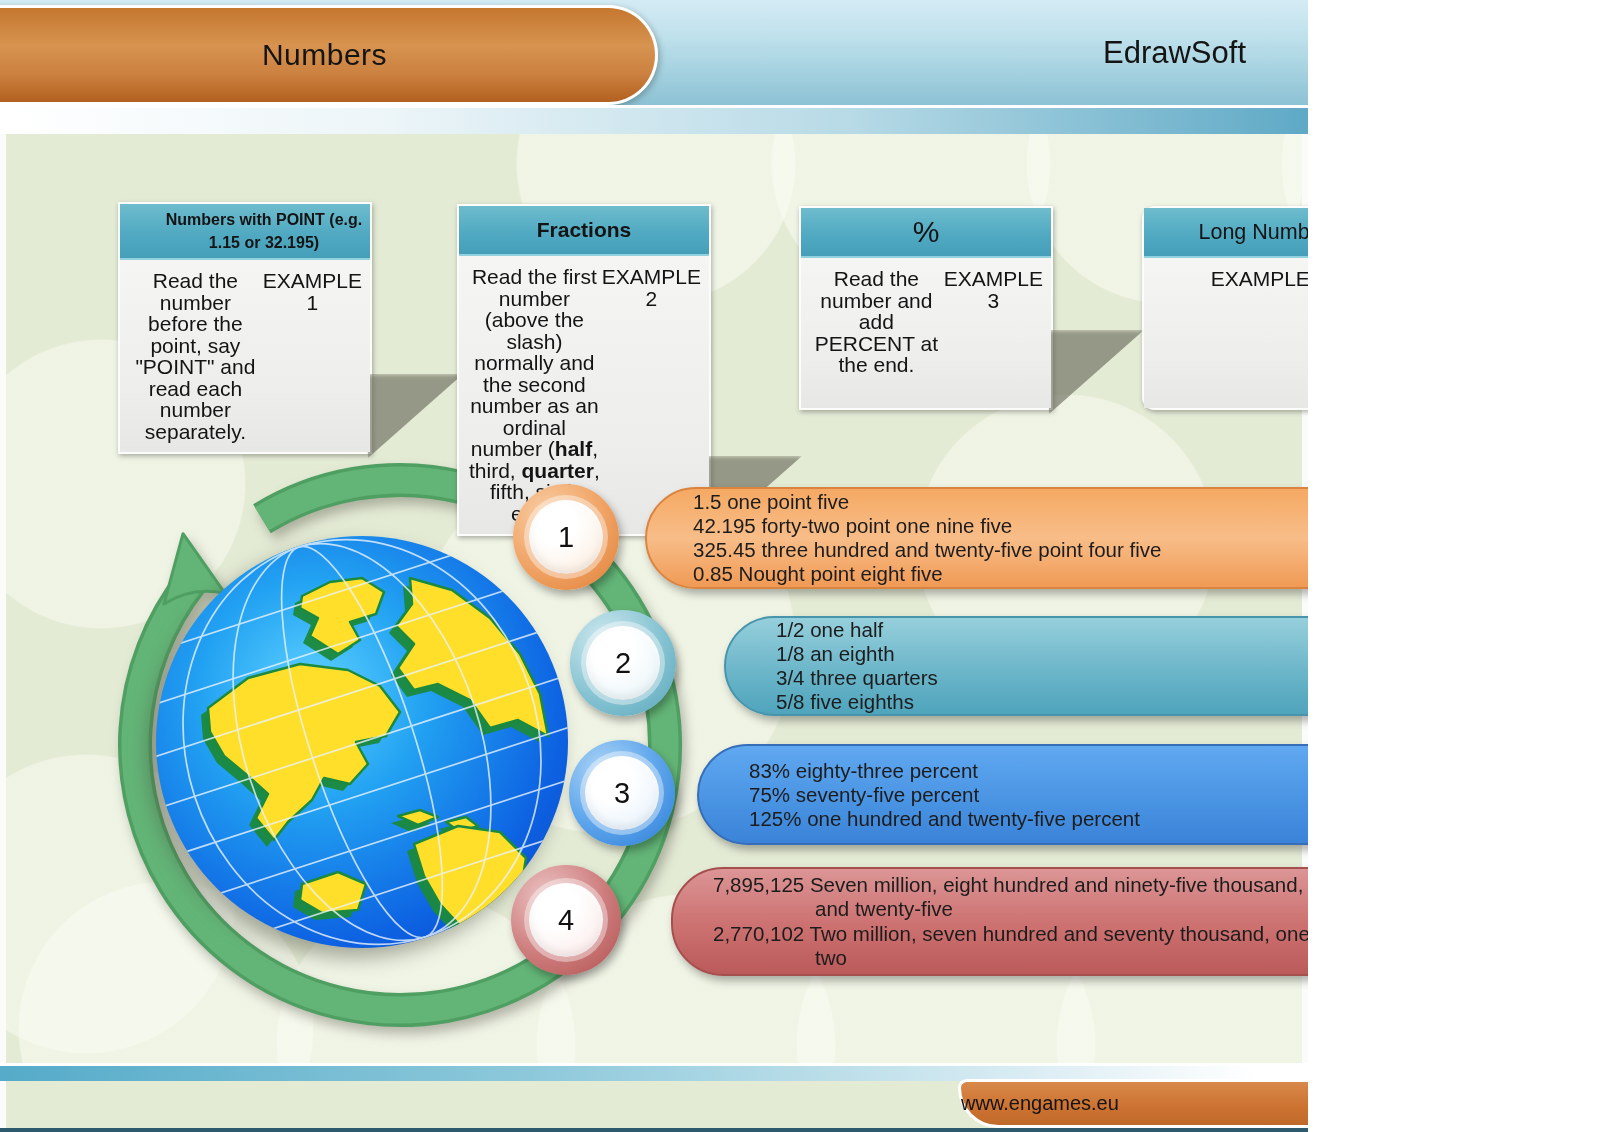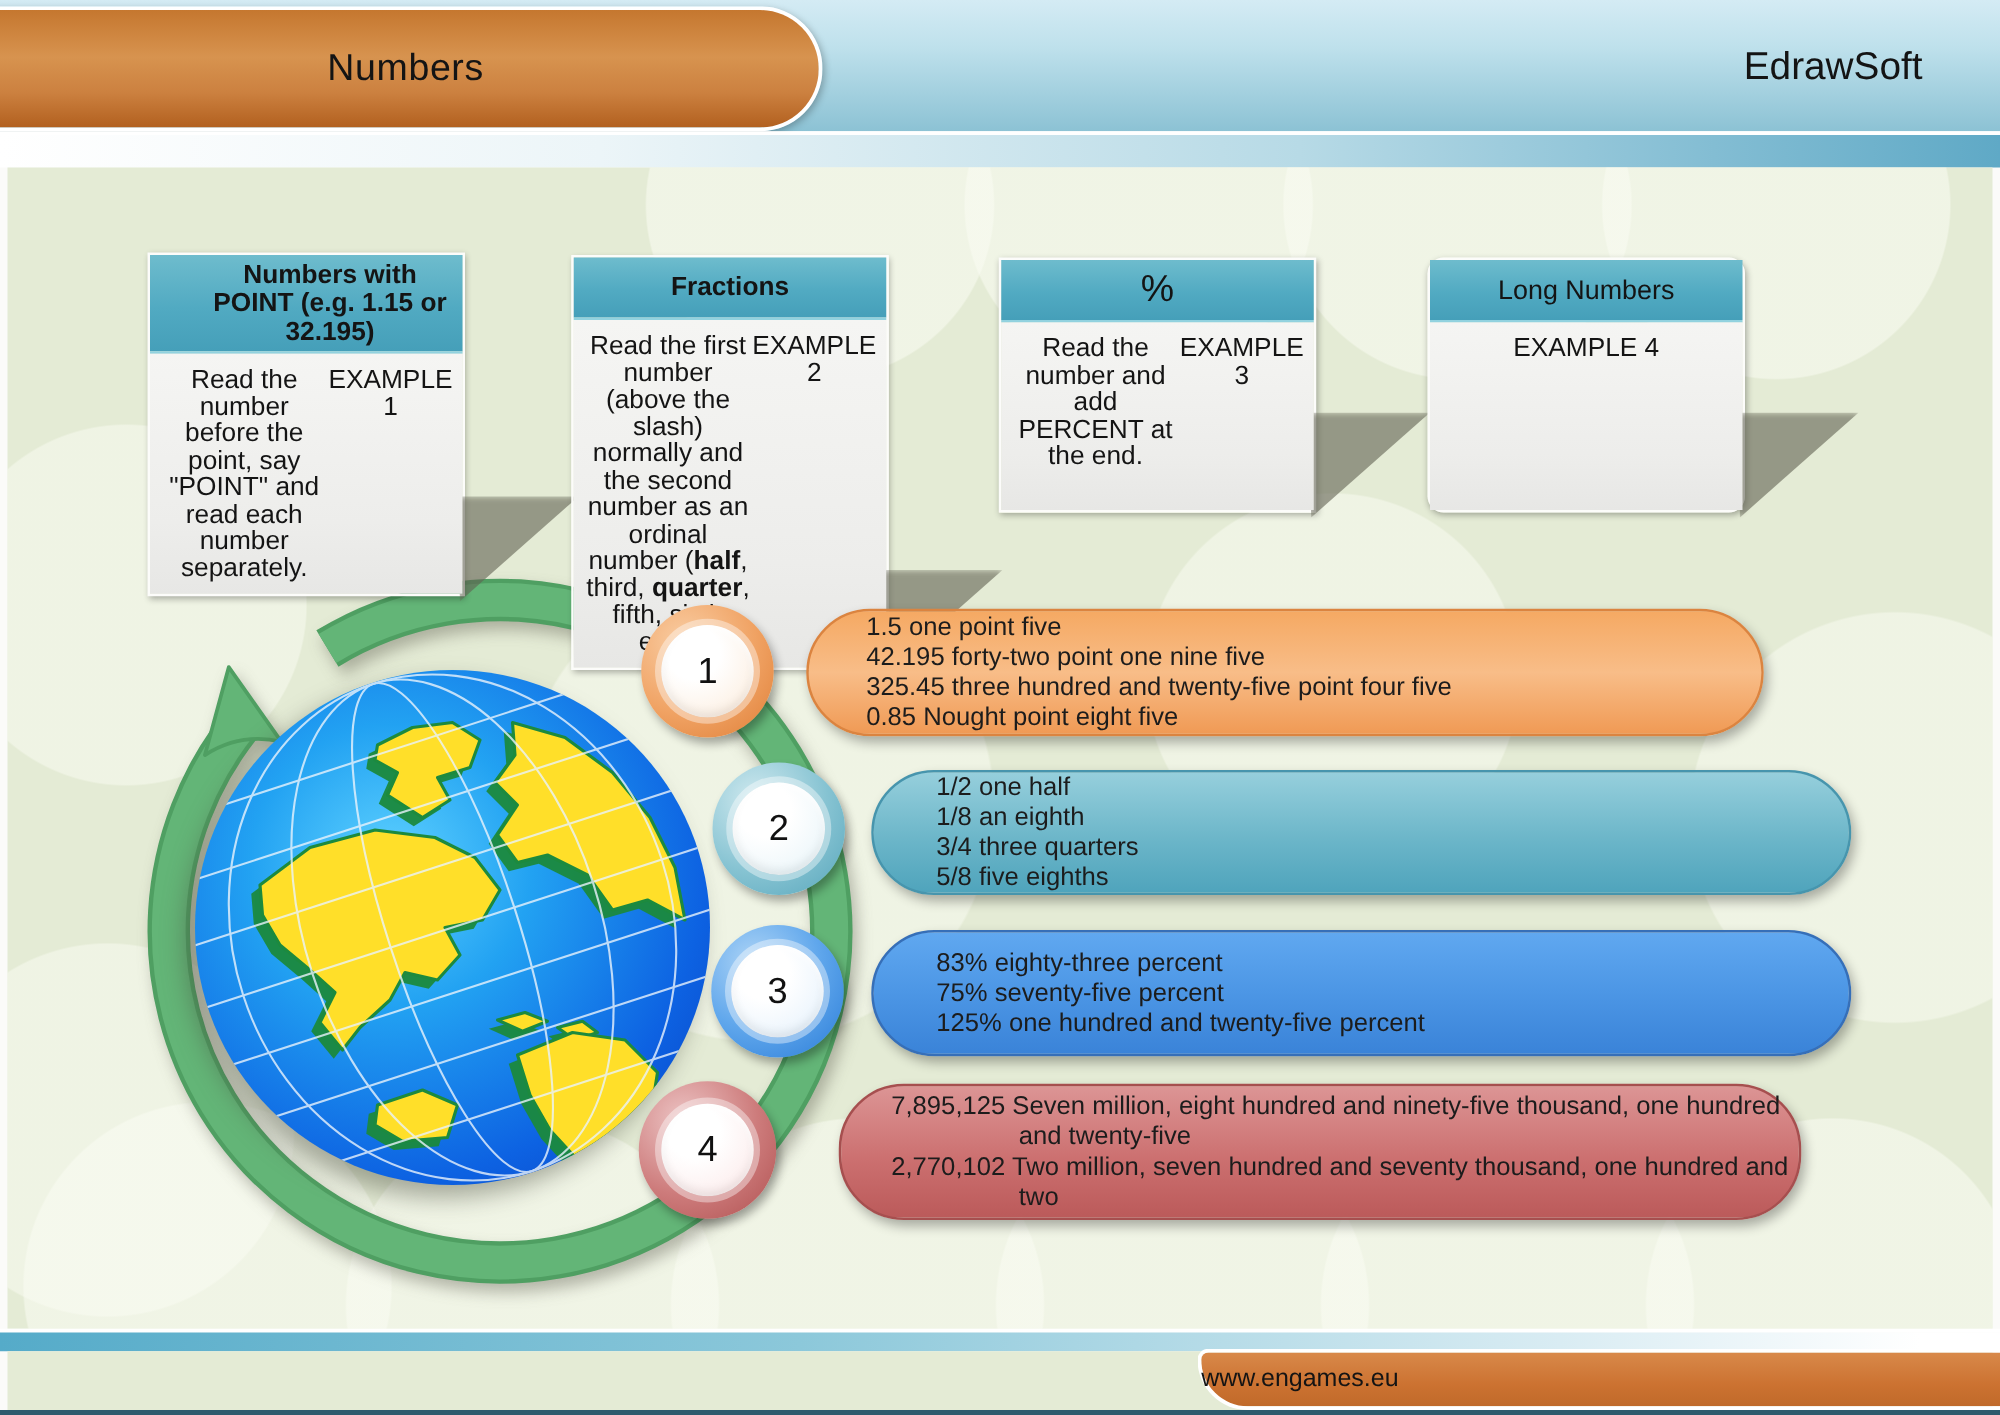--- a/index.html
+++ b/index.html
@@ -1,16 +1,16 @@
 <!DOCTYPE html>
 <html><head>
 <meta charset="utf-8">
 <style>
   html,body{margin:0;padding:0;background:#ffffff;}
-  .page{position:relative;width:1600px;height:1132px;background:#fbfbf9;overflow:hidden;
+  .page{position:relative;width:1308px;height:1132px;background:#fbfbf9;overflow:hidden;
         font-family:"Liberation Sans",sans-serif;color:#141414;}
 
   
   .header{position:absolute;top:0;left:0;right:0;height:105px;
           background:linear-gradient(180deg,#d4ebf4 0%,#bfe1ec 35%,#8cc2d4 100%);}
   .header-banner{position:absolute;top:5px;left:-6px;width:664px;height:100px;
           border-radius:0 58px 58px 0;border:3px solid #ffffff;border-left:none;
           background:linear-gradient(180deg,#c5772f 0%,#d7934f 40%,#cc8140 70%,#b2601f 100%);
           box-shadow:2px 2px 6px rgba(0,0,0,0.25);
           display:flex;align-items:center;justify-content:center;box-sizing:border-box;}
@@ -46,21 +46,21 @@
   .card::after{content:"";position:absolute;z-index:-1;right:-93px;bottom:-6px;width:97px;height:84px;
         background:rgba(96,96,82,0.6);clip-path:polygon(0 0,100% 0,2% 100%);filter:blur(2.5px);}
   .card-1{left:118px;top:202px;}
   .card-2{left:457px;top:204px;}
   .card-3{left:799px;top:206px;}
   .card-4{left:1142px;top:206px;border-radius:13px;}
   .card-header{min-height:50px;box-sizing:border-box;padding:4px 6px;text-align:center;
         display:flex;align-items:center;justify-content:center;
         background:linear-gradient(180deg,#6ebccd 0%,#51aac2 55%,#459fb9 100%);
         border-bottom:2px solid #92d2df;}
-  .card-1 .card-header{font-weight:bold;font-size:21px;line-height:23px;padding-left:44px;}
+  .card-1 .card-header{font-weight:bold;font-size:16px;line-height:23px;padding-left:44px;}
   .card-2 .card-header{font-weight:bold;font-size:21px;}
   .card-3 .card-header{font-size:30px;}
   .card-4 .card-header{font-size:21.5px;}
   .card-body{min-height:150px;box-sizing:border-box;padding:10px 8px;text-align:center;
         font-size:21px;line-height:21.5px;
         background:linear-gradient(180deg,#f5f5f3 0%,#ededeb 70%,#e7e7e5 100%);
         display:flex;flex-direction:row;justify-content:center;}
   .card-1 .card-body{min-height:146px;}
 
   
@@ -69,21 +69,21 @@
   .globe-svg{position:absolute;left:152px;top:532px;width:420px;height:420px;z-index:2;
         filter:drop-shadow(-8px 10px 10px rgba(70,75,60,0.45));}
 
   
   .row{position:absolute;box-sizing:border-box;border-radius:52px;z-index:2;
        display:flex;flex-direction:column;justify-content:center;
        font-size:20.5px;line-height:24px;color:#1c1c1c;
        box-shadow:3px 5px 9px rgba(0,0,0,0.3);}
   .row-1{left:645px;top:487px;width:766px;height:102px;padding-left:46px;
        background:linear-gradient(180deg,#f5a963 0%,#f8bd88 50%,#f09a55 100%);border:2px solid #db8440;}
-  .row-2{left:697px;top:616px;width:784px;height:100px;padding-left:50px;
+  .row-2{left:724px;top:616px;width:784px;height:100px;padding-left:50px;
        background:linear-gradient(180deg,#96cfdc 0%,#6cb6c9 55%,#4fa4bc 100%);border:2px solid #4795ad;}
   .row-3{left:697px;top:744px;width:784px;height:101px;padding-left:50px;
        background:linear-gradient(180deg,#60a8f0 0%,#4c96e5 50%,#3a83d8 100%);border:2px solid #366fb8;}
   .row-4{left:671px;top:867px;width:770px;height:109px;padding-left:40px;line-height:24.5px;
        background:linear-gradient(180deg,#dc9595 0%,#cc7070 55%,#bb5a5a 100%);border:2px solid #a64f4f;}
   .row-4 .line{max-width:672px;padding-left:102px;text-indent:-102px;}
 
   
   .badge{position:absolute;width:106px;height:106px;border-radius:50%;z-index:3;
        display:flex;align-items:center;justify-content:center;

